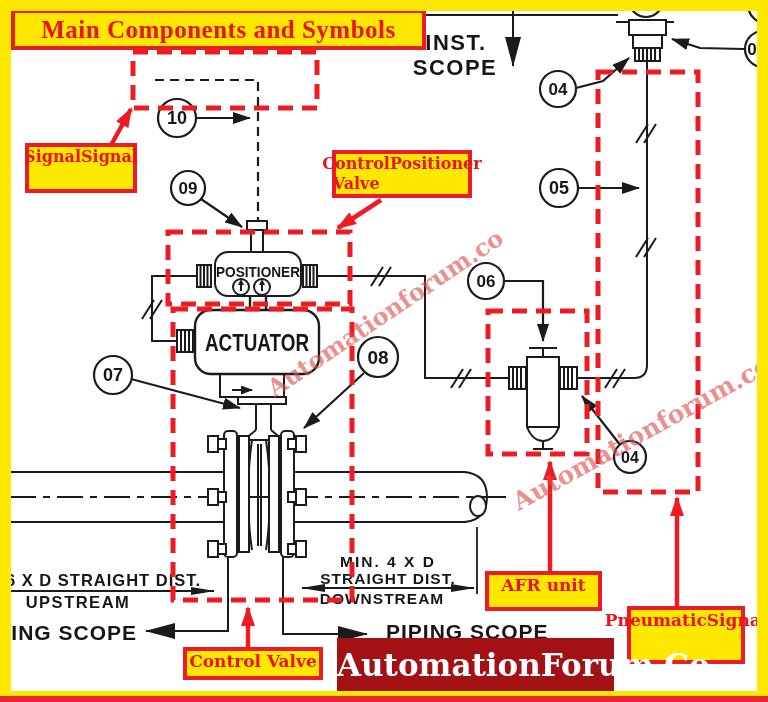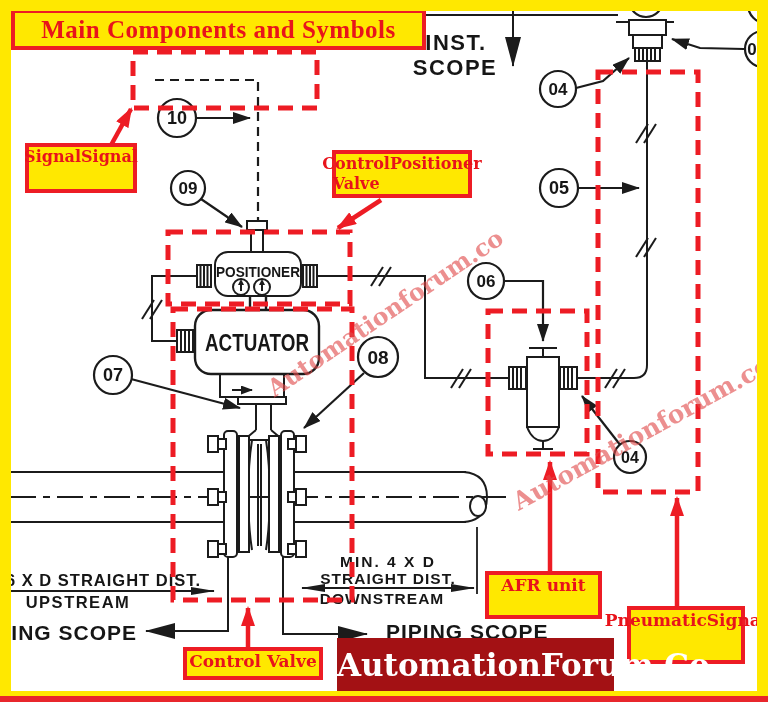--- a/index.html
+++ b/index.html
@@ -9,21 +9,21 @@
   #draw{position:absolute;left:0;top:0;z-index:1}
   .wm{position:absolute;z-index:2;color:rgba(225,75,75,.62);font-family:"DejaVu Serif",serif;
       font-weight:bold;white-space:nowrap;pointer-events:none}
   #wm1{left:250px;top:312px;width:230px;font-size:24px;text-align:center;transform:rotate(-34deg)}
   #wm2{left:500px;top:432px;width:235px;font-size:25px;text-align:center;transform:rotate(-29deg)}
   .callout{position:absolute;z-index:3;background:#ffe800;border:4px solid #ed1c24;color:#e8131b;
       font-family:"DejaVu Serif",serif;font-weight:bold;text-align:center;
       display:flex;flex-direction:row;justify-content:center;line-height:1.22}
   #callout-signal{left:25px;top:143px;width:112px;height:50px;font-size:16px}
   #callout-positioner{left:332px;top:150px;width:140px;height:48px;font-size:16px}
-  #callout-afr{left:485px;top:571px;width:117px;height:48px;font-size:17px}
+  #callout-afr{left:485px;top:571px;width:117px;height:40px;font-size:17px}
   #callout-pneumatic{left:627px;top:606px;width:118px;height:58px;font-size:17px}
   #callout-cv{left:183px;top:647px;width:140px;height:33px;font-size:17px}
   #title-box{position:absolute;z-index:3;left:11px;top:9px;width:415px;height:41px;
       background:#ffe800;border:4px solid #ed1c24;color:#e8131b;font-family:Liberation Serif, serif;
       font-weight:bold;font-size:25px;text-align:center;line-height:33px;letter-spacing:.5px}
   #banner{position:absolute;z-index:3;left:337px;top:638px;width:277px;height:54px;
       background:#a31114;color:#ffffff;font-family:"DejaVu Serif",serif;font-weight:bold;
       font-size:31px;text-align:center;line-height:54px}
   #frame{position:absolute;inset:0;border:11px solid #ffe800;z-index:4;pointer-events:none}
   #frame-bottom{position:absolute;left:0;right:0;bottom:0;height:6px;background:#e8262c;

